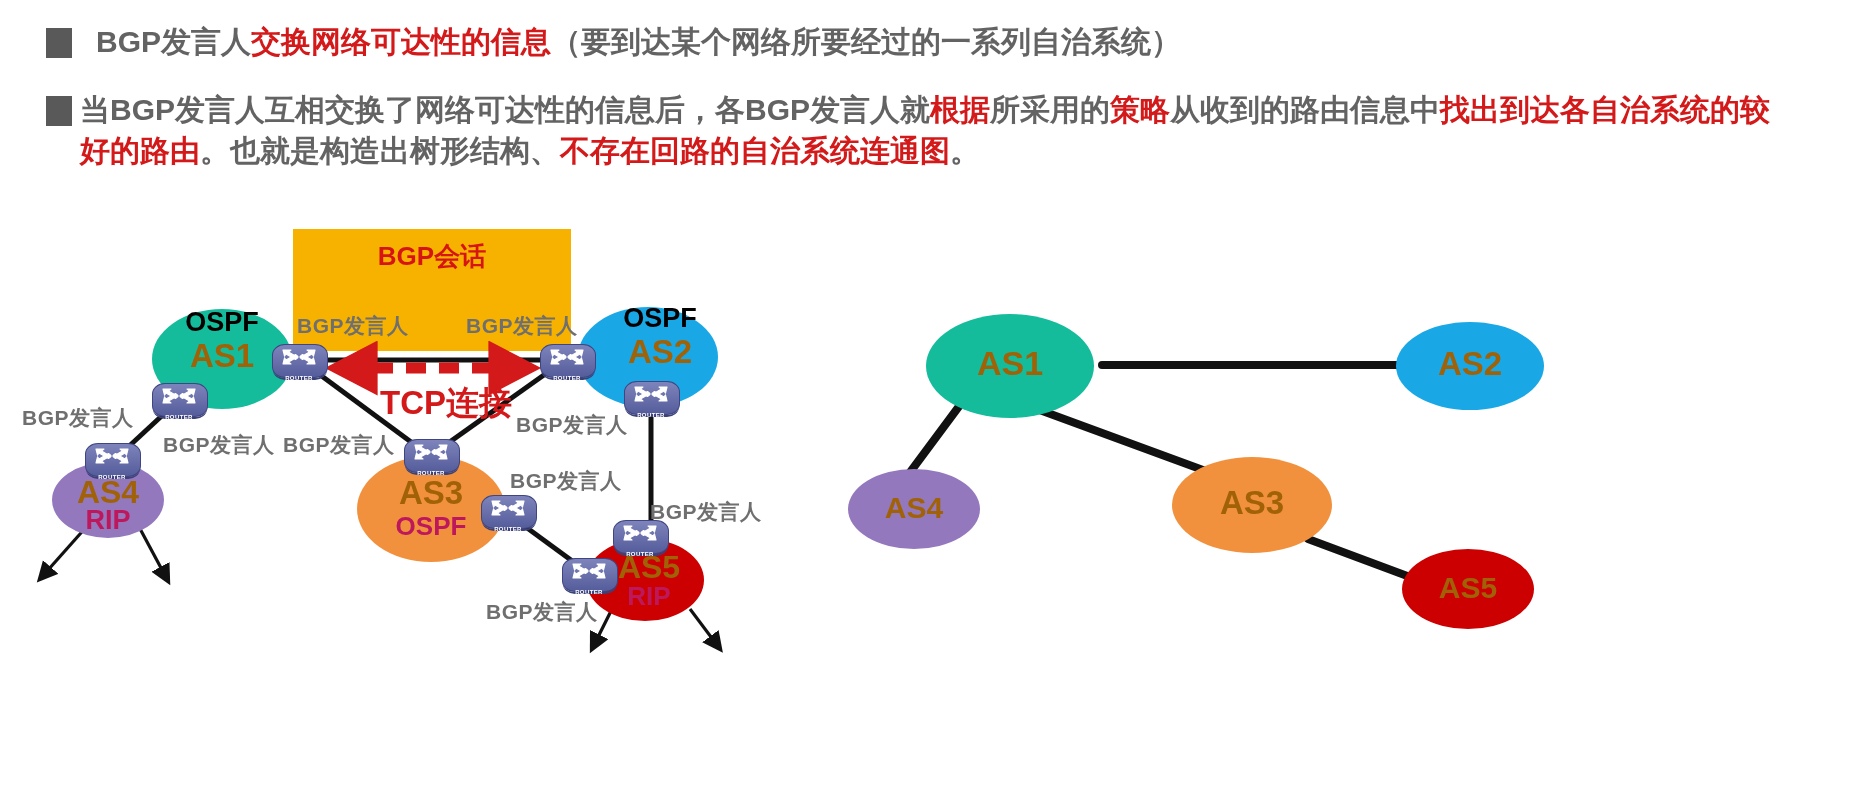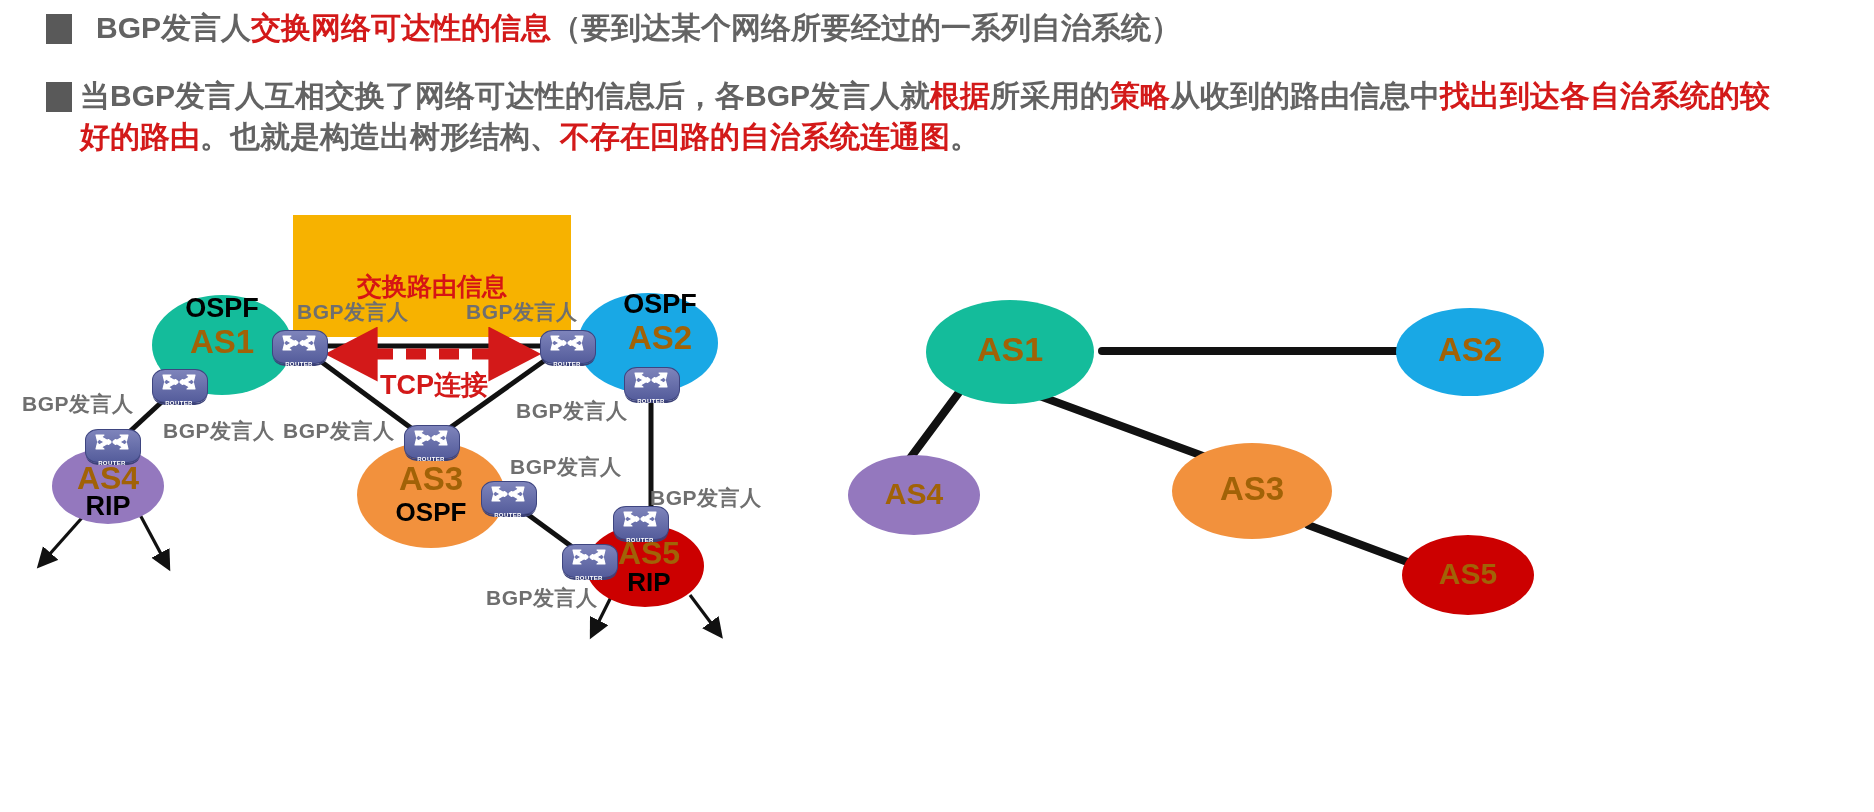--- a/index.html
+++ b/index.html
@@ -1,21 +1,21 @@
 <!DOCTYPE html>
 <html><head>
 <meta charset="utf-8">
 <style>
   html,body{margin:0;padding:0;}
   body{
     width:1874px;height:812px;background:#ffffff;
     font-family:"Liberation Sans","DejaVu Sans",sans-serif;
     overflow:hidden;position:relative;
   }
-  .slide{position:absolute;inset:0;}
+  .slide{position:absolute;inset:0;margin-top:14px;}
 
   
   .bullets{position:absolute;left:0;top:0;width:1874px;}
   .bullet{position:relative;display:block;}
   .bsq{position:absolute;width:26px;height:30px;background:#595959;}
   .btext{
     font-size:30px;font-weight:bold;color:#636363;
     line-height:41px;letter-spacing:0px;
   }
   .red{color:#D31919;}
@@ -27,21 +27,21 @@
   #bullet2 .btext{position:absolute;left:80px;top:75px;width:1700px;}
 
   
   .ellipse{
     position:absolute;border-radius:50%;
     display:flex;align-items:center;justify-content:center;
     color:#ffffff;font-weight:bold;
   }
   .aslabel{position:absolute;font-weight:bold;color:#a16207;}
   .toplabel{position:absolute;font-weight:bold;color:#000000;}
-  .botlabel{position:absolute;font-weight:bold;color:#000000;}
+  .botlabel{position:absolute;font-weight:bold;color:#be185d;}
 
   .speaker{
     position:absolute;color:#6f6f6f;font-weight:bold;font-size:21px;
     white-space:nowrap;letter-spacing:0.5px;
   }
 
   
   .router{position:absolute;width:54px;height:40px;}
   .router .body{
     position:absolute;left:0;top:4px;width:54px;height:32px;
@@ -58,21 +58,21 @@
 
   
   .bgpbox{
     position:absolute;background:#F7B200;
   }
   .bgpbox .t1,.bgpbox .t2{
     position:absolute;width:100%;text-align:center;
     color:#D61414;font-weight:bold;
   }
   .tcptext{
-    position:absolute;color:#D31919;font-weight:bold;font-size:27px;
+    position:absolute;color:#D31919;font-weight:bold;font-size:33px;
     white-space:nowrap;
   }
   svg.edges{position:absolute;left:0;top:0;overflow:visible;pointer-events:none;}
 </style>
 </head>
 <body>
 
 <div class="slide">
 
   <div class="bullets">
@@ -133,21 +133,21 @@
 
     <div class="ellipse" style="left:357px;top:247px;width:148px;height:106px;background:#F2913D;"></div>
     <div class="aslabel" style="left:357px;top:265px;width:148px;text-align:center;font-size:33px;">AS3</div>
     <div class="botlabel" style="left:357px;top:302px;width:148px;text-align:center;font-size:26px;">OSPF</div>
 
     <div class="ellipse" style="left:586px;top:330px;width:118px;height:82px;background:#CC0000;"></div>
     <div class="aslabel" style="left:590px;top:340px;width:118px;text-align:center;font-size:32px;">AS5</div>
     <div class="botlabel" style="left:590px;top:372px;width:118px;text-align:center;font-size:26px;">RIP</div>
 
     <div class="bgpbox" style="left:293px;top:20px;width:278px;height:122px;">
-      <div class="t2" style="top:55px;font-size:25px;">交换路由信息</div>
+      <div class="t1" style="top:10px;font-size:26px;">BGP会话</div>
     </div>
     <div class="speaker" style="left:297px;top:103px;">BGP发言人</div>
     <div class="speaker" style="left:466px;top:103px;">BGP发言人</div>
 
     <svg class="edges" width="940" height="620">
       <defs>
         <marker id="redhead" markerWidth="5" markerHeight="5" refX="3.6" refY="2.5" orient="auto" markerUnits="strokeWidth">
           <path d="M0,0 L4.8,2.5 L0,5 z" fill="#D31919"></path>
         </marker>
       </defs>

